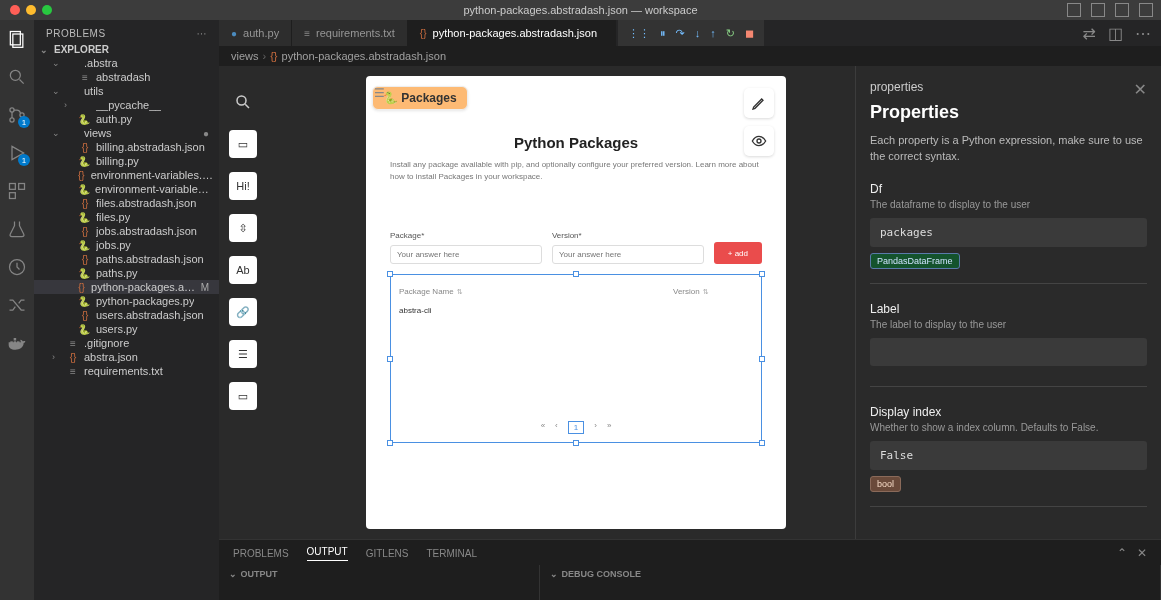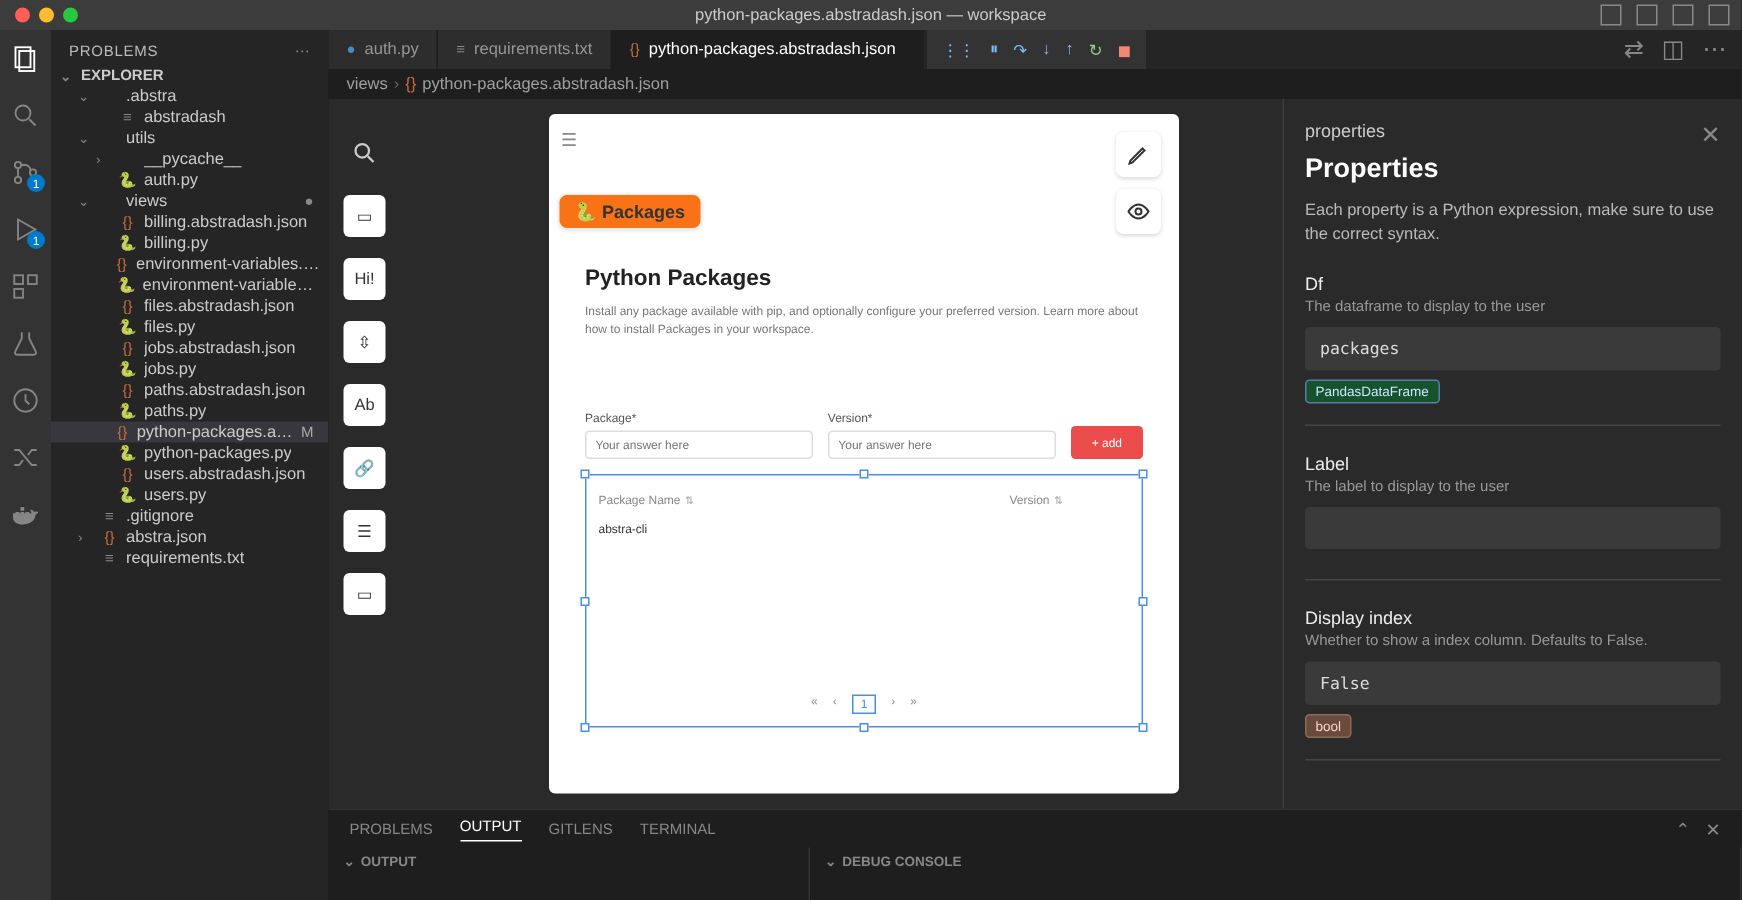--- a/index.html
+++ b/index.html
@@ -56,22 +56,22 @@
     
     .editor-content { flex: 1; display: flex; background: #2a2a2a; position: relative; }
     
     .widget-palette { width: 48px; display: flex; flex-direction: column; align-items: center; gap: 14px; padding-top: 22px; }
     .wp-item { width: 28px; height: 28px; background: #fff; border-radius: 4px; display: flex; align-items: center; justify-content: center; font-size: 11px; color: #333; cursor: pointer; }
     .wp-item.search { background: transparent; color: #ccc; font-size: 16px; }
     
     .canvas-wrap { flex: 1; display: flex; justify-content: center; padding: 10px 10px 10px 40px; overflow: hidden; }
     .canvas { width: 420px; background: #fff; border-radius: 4px; padding: 14px 24px 20px; position: relative; color: #333; }
     .canvas-hamburger { position: absolute; top: 10px; left: 8px; font-size: 12px; color: #888; }
-    .canvas-badge { display: inline-flex; align-items: center; gap: 4px; background: #f97316; border: 1px solid #eee; border-radius: 6px; padding: 4px 10px; font-size: 12px; font-weight: 600; color: #333; box-shadow: 0 1px 3px rgba(0,0,0,0.1); margin-top: 43px; }
-    .canvas-title { font-size: 15px; font-weight: 600; margin-top: 24px; margin-bottom: 8px; color: #222; }
+    .canvas-badge { display: inline-flex; align-items: center; gap: 4px; background: #fdba74; border: 1px solid #eee; border-radius: 6px; padding: 4px 10px; font-size: 12px; font-weight: 600; color: #333; box-shadow: 0 1px 3px rgba(0,0,0,0.1); }
+    .canvas-title { font-size: 15px; font-weight: 600; margin-top: 24px; margin-bottom: 8px; color: #222; text-align: center; }
     .canvas-desc { font-size: 8px; color: #777; line-height: 1.5; margin-bottom: 14px; }
     .form-row { display: flex; gap: 10px; margin-bottom: 10px; margin-top: 48px; }
     .form-col { flex: 1; }
     .form-label { font-size: 8px; color: #555; margin-bottom: 3px; display: block; font-weight: 500; }
     .form-input { width: 100%; border: 1px solid #ddd; border-radius: 3px; padding: 4px 6px; font-size: 8px; }
     .add-btn { background: #ea4c4c; color: #fff; border: none; border-radius: 3px; font-size: 8px; padding: 5px 14px; align-self: flex-end; height: 22px; cursor: pointer; }
     .table-sel { border: 1.5px solid #4a90e2; position: relative; padding: 8px; margin-top: 4px; }
     .sel-handle { position: absolute; width: 6px; height: 6px; background: #fff; border: 1.5px solid #4a90e2; }
     .sh-tl { top: -4px; left: -4px; }
     .sh-tr { top: -4px; right: -4px; }

